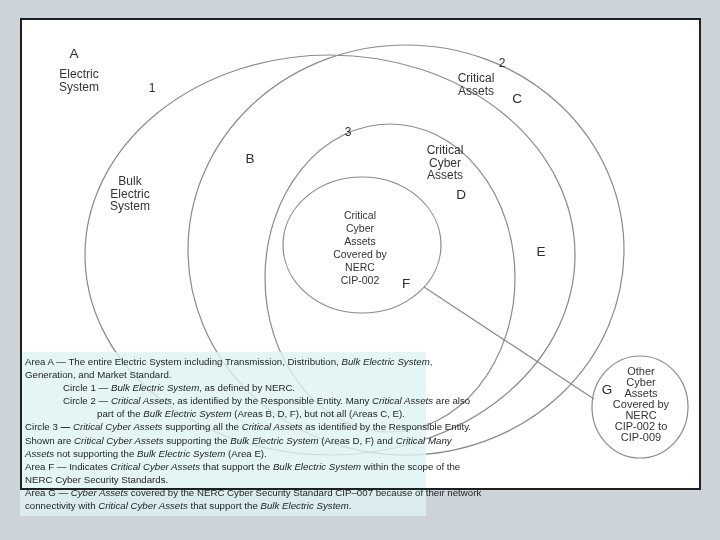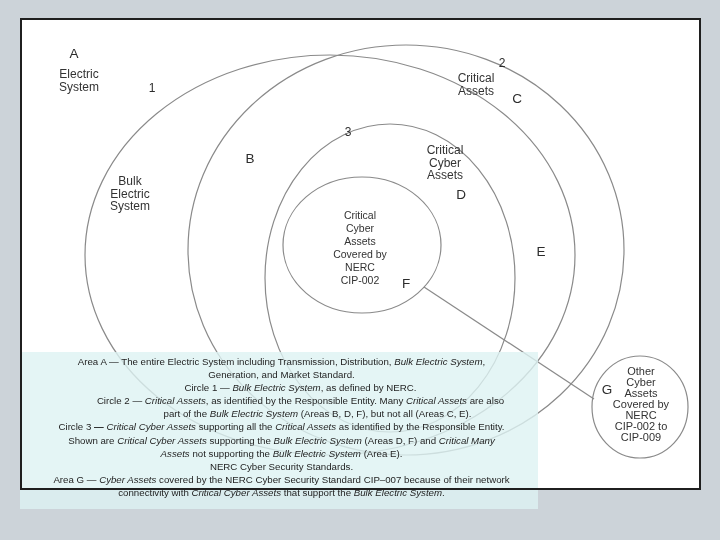--- a/index.html
+++ b/index.html
@@ -34,23 +34,23 @@
   .lbl{
     position:absolute;transform:translateX(-50%);
     text-align:center;white-space:pre-line;color:var(--label-text);
     z-index:2;line-height:12.5px;font-size:12px;
   }
   .lbl.letter{font-size:13.5px;line-height:14px;font-weight:400;color:#2c2c2c;}
   .lbl.digit{font-size:12px;line-height:13px;color:#2c2c2c;}
   .lbl.center-text{font-size:10.5px;line-height:13px;}
   .lbl.g-text{font-size:11px;line-height:11px;}
   .legend{
-    position:absolute;left:20px;top:352px;width:518px;min-height:157px;
+    position:absolute;left:20px;top:352px;width:406px;min-height:157px;
     z-index:3;padding:3px 0 4px 5px;box-sizing:border-box;
-    color:var(--legend-text);font-size:9.7px;line-height:13.1px;text-align:center;
+    color:var(--legend-text);font-size:9.7px;line-height:13.1px;
   }
   .legend::before{
     content:"";position:absolute;inset:0;
     background:var(--legend-background);opacity:.8;
   }
   .legend-line{position:relative;white-space:nowrap;}
   .legend-line.indent-1{padding-left:38px;}
   .legend-line.indent-2{padding-left:72px;}
   .legend-line .it{font-style:italic;}
   .legend-line .bd{font-weight:bold;}
@@ -107,19 +107,20 @@
 
   <div class="legend">
       <div class="legend-line indent-0"><span>Area A — The entire Electric System including Transmission, Distribution, </span><span class="it">Bulk Electric System</span><span>,</span></div>
       <div class="legend-line indent-0"><span>Generation, and Market Standard.</span></div>
       <div class="legend-line indent-1"><span>Circle 1 — </span><span class="it">Bulk Electric System</span><span>, as defined by NERC.</span></div>
       <div class="legend-line indent-1"><span>Circle 2 — </span><span class="it">Critical Assets</span><span>, as identified by the Responsible Entity. Many </span><span class="it">Critical Assets</span><span> are also</span></div>
       <div class="legend-line indent-2"><span>part of the </span><span class="it">Bulk Electric System</span><span> (Areas B, D, F), but not all (Areas C, E).</span></div>
       <div class="legend-line indent-0"><span>Circle 3 </span><span class="bd">—</span><span> </span><span class="it">Critical Cyber Assets</span><span> supporting all the </span><span class="it">Critical Assets</span><span> as identified by the Responsible Entity.</span></div>
       <div class="legend-line indent-0"><span>Shown are </span><span class="it">Critical Cyber Assets</span><span> supporting the </span><span class="it">Bulk Electric System</span><span> (Areas D, F) and </span><span class="it">Critical Many</span></div>
       <div class="legend-line indent-0"><span class="it">Assets</span><span> not supporting the </span><span class="it">Bulk Electric System</span><span> (Area E).</span></div>
+      <div class="legend-line indent-0"><span>Area F — Indicates </span><span class="it">Critical Cyber Assets</span><span> that support the </span><span class="it">Bulk Electric System</span><span> within the scope of the</span></div>
       <div class="legend-line indent-0"><span>NERC Cyber Security Standards.</span></div>
       <div class="legend-line indent-0"><span>Area G — </span><span class="it">Cyber Assets</span><span> covered by the NERC Cyber Security Standard CIP–007 because of their network</span></div>
       <div class="legend-line indent-0"><span>connectivity with </span><span class="it">Critical Cyber Assets</span><span> that support the </span><span class="it">Bulk Electric System</span><span>.</span></div>
     </div>
 
   <div class="panel-frame"></div>
 </div>
 
 </body></html>

